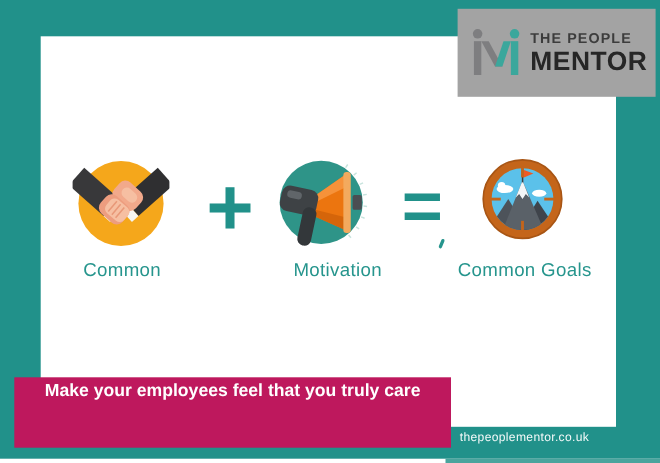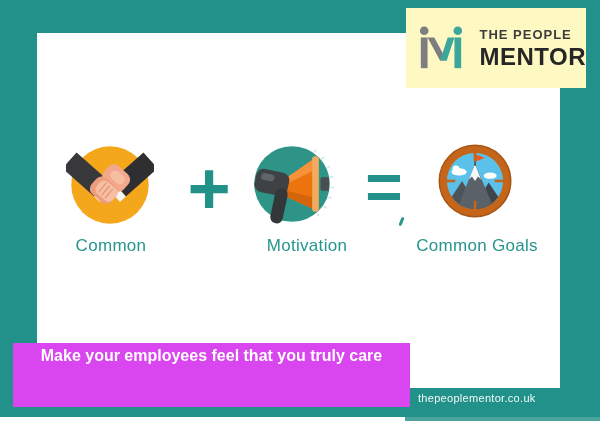--- a/index.html
+++ b/index.html
@@ -5,22 +5,22 @@
   * { margin:0; padding:0; box-sizing:border-box; }
   html,body { width:600px; height:421px; }
   body { font-family:"Liberation Sans", sans-serif; background:#ffffff; }
   .poster { position:relative; width:600px; height:421px; overflow:hidden; background:#ffffff; }
 
   .frame { position:absolute; left:0; top:0; width:600px; height:417px; background:#21918A; }
   .light-strip { position:absolute; left:405px; top:417px; width:195px; height:4px; background:#4AA49D; }
 
   .card { position:absolute; left:37px; top:33px; width:523px; height:355px; background:#ffffff; }
 
-  .logo-box { position:absolute; left:406px; top:8px; width:180px; height:80px; background:#fef9c3;
-              display:flex; align-items:center; padding-left:11px;justify-content:space-between; }
+  .logo-box { position:absolute; left:416px; top:8px; width:180px; height:80px; background:#a3a3a3;
+              display:flex; align-items:center; padding-left:11px; }
   .logo-m { width:48px; height:46px; flex:0 0 auto; }
   .logo-text { margin-left:7px; line-height:1; }
   .logo-line1 { font-size:13px; font-weight:600; letter-spacing:1px; color:#3C3C3C; }
   .logo-line2 { font-size:24px; font-weight:800; letter-spacing:0.5px; color:#262626; margin-top:4px; }
 
   .icon { position:absolute; }
   .icon-support   { left:66px;  top:141px; width:88px; height:88px; }
   .icon-motivation{ left:250px; top:142px; width:84px; height:84px; }
   .icon-goals     { left:437px; top:143px; width:76px; height:76px; }
 
@@ -30,21 +30,21 @@
 
   .eq-label { position:absolute; top:236px; height:22px; text-align:center;
               font-size:17px; font-weight:500; letter-spacing:0.3px; color:#26958D; }
   .label-support    { left:31px;  width:160px; }
   .label-motivation { left:227px; width:160px; }
   .label-goals      { left:397px; width:160px; }
 
   .sparkle-mark { position:absolute; left:400px; top:217px; width:3px; height:9px;
                   background:#26958D; border-radius:2px; transform:rotate(22deg); }
 
-  .banner { position:absolute; left:13px; top:343px; width:397px; height:64px; background:#d946ef;
+  .banner { position:absolute; left:13px; top:343px; width:397px; height:64px; background:#be185d;
             color:#ffffff; text-align:center; font-size:16px; font-weight:600; line-height:20px;
             padding-top:3px; }
 
   .site-url { position:absolute; left:418px; top:392px; color:rgba(255,255,255,0.95);
               font-size:11px; letter-spacing:0.3px; }
 </style>
 </head>
 <body>
 
 <div class="poster">

